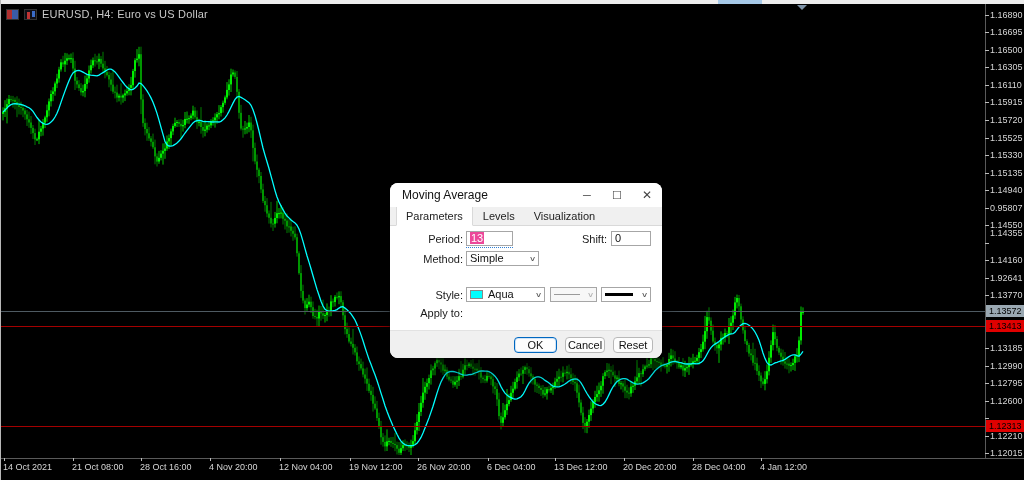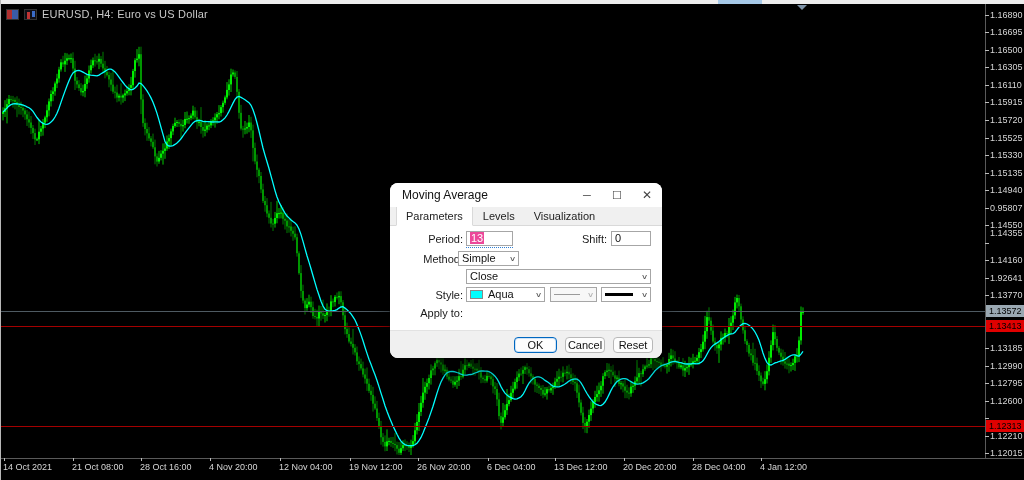--- a/index.html
+++ b/index.html
@@ -992,30 +992,26 @@
       <span class="winbtn close">✕</span>
     </div>
 
     <div class="dlg-label" style="top:49px;">Period:</div>
     <div class="fld" style="left:76px;top:48px;width:47px;"><span class="sel-text">13</span></div>
     <div class="focus-underline" style="top:64px;"></div>
     <div class="dlg-label" style="left:152px;top:49px;">Shift:</div>
     <div class="fld" style="left:221px;top:48px;width:40px;">0</div>
 
     <div class="dlg-label" style="top:69px;">Method:</div>
-    <div class="dd" style="left:68px;top:68px;width:61px;">
+    <div class="dd" style="left:76px;top:68px;width:73px;">
       <span>Simple</span>
       <span class="chev">∨</span>
     </div>
 
     <div class="dlg-label" style="top:87px;margin-top:36px;">Apply to:</div>
-    <div class="dd" style="left:76px;top:86px;width:185px;">
-      <span>Close</span>
-      <span class="chev">∨</span>
-    </div>
 
     <div class="dlg-label" style="top:105px;">Style:</div>
     <div class="dd" style="left:76px;top:104px;width:79px;">
       <span class="swatch" id="style-swatch" style="background: rgb(0, 255, 255);"></span>
       <span>Aqua</span>
       <span class="chev">∨</span>
     </div>
     <div class="dd" style="left:160px;top:104px;width:47px;background:#f7f7f7;">
       <span class="line-sample" style="width:26px;height:1px;background:#9a9a9a;"></span>
       <span class="chev dis">∨</span>

